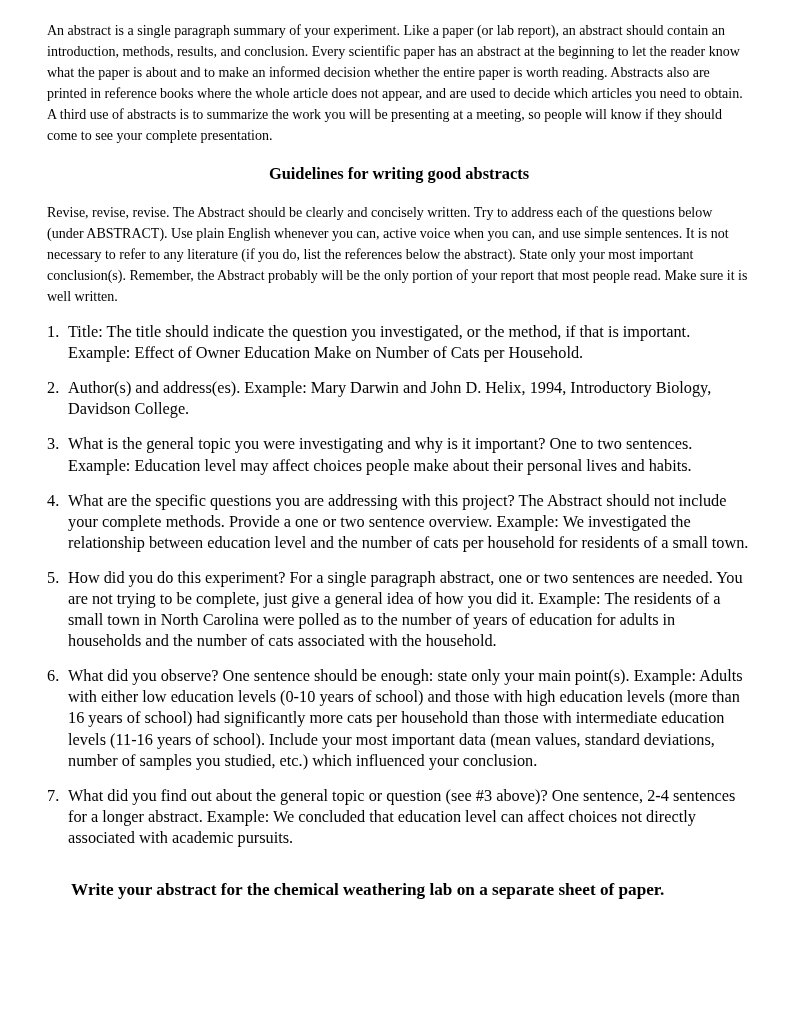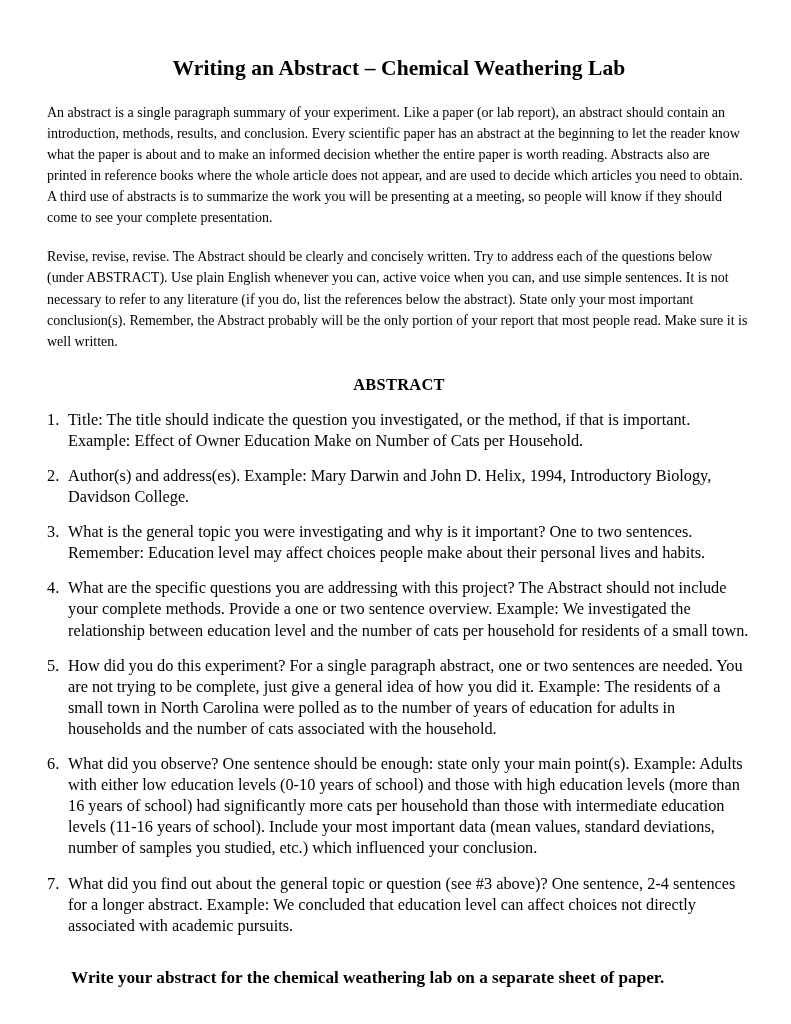--- a/index.html
+++ b/index.html
@@ -86,41 +86,40 @@
     line-height: 24px;
   }
   .closing-line { display: block; }
 </style>
 </head>
 <body>
 
 <div class="page">
   <div class="content">
 
-    <h1 class="doc-title">Writing an Abstract – Chemical Weathering Lab</h1>
 
     <p class="body-para para-intro">An abstract is a single paragraph summary of your experiment. Like a paper (or lab report), an abstract should contain an introduction, methods, results, and conclusion. Every scientific paper has an abstract at the beginning to let the reader know what the paper is about and to make an informed decision whether the entire paper is worth reading. Abstracts also are printed in reference books where the whole article does not appear, and are used to decide which articles you need to obtain. A third use of abstracts is to summarize the work you will be presenting at a meeting, so people will know if they should come to see your complete presentation.</p>
 
+    <h2 class="section-head">Guidelines for writing good abstracts</h2>
 
     <p class="body-para">Revise, revise, revise.  The Abstract should be clearly and concisely written.  Try to address each of the questions below (under ABSTRACT).  Use plain English whenever you can, active voice when you can, and use simple sentences. It is not necessary to refer to any literature (if you do, list the references below the abstract). State only your most important conclusion(s).  Remember, the Abstract probably will be the only portion of your report that most people read.  Make sure it is well written.</p>
 
-    <h2 class="section-head head-abstract">ABSTRACT</h2>
 
     <ol class="num-list">
       <li class="num-item">
         <span class="num-marker">1.</span>
         <span class="num-text">Title: The title should indicate the question you investigated, or the method, if that is important. Example: Effect of Owner Education Make on Number of Cats per Household.</span>
       </li>
       <li class="num-item">
         <span class="num-marker">2.</span>
         <span class="num-text">Author(s) and address(es). Example: Mary Darwin and John D. Helix, 1994, Introductory Biology, Davidson College.</span>
       </li>
       <li class="num-item">
         <span class="num-marker">3.</span>
-        <span class="num-text">What is the general topic you were investigating and why is it important? One to two sentences. Remember: Education level may affect choices people make about their personal lives and habits.</span>
+        <span class="num-text">What is the general topic you were investigating and why is it important? One to two sentences. Example: Education level may affect choices people make about their personal lives and habits.</span>
       </li>
       <li class="num-item">
         <span class="num-marker">4.</span>
         <span class="num-text">What are the specific questions you are addressing with this project? The Abstract should not include your complete methods. Provide a one or two sentence overview. Example: We investigated the relationship between education level and the number of cats per household for residents of a small town.</span>
       </li>
       <li class="num-item">
         <span class="num-marker">5.</span>
         <span class="num-text">How did you do this experiment? For a single paragraph abstract, one or two sentences are needed. You are not trying to be complete, just give a general idea of how you did it. Example: The residents of a small town in North Carolina were polled as to the number of years of education for adults in households and the number of cats associated with the household.</span>
       </li>
       <li class="num-item">

